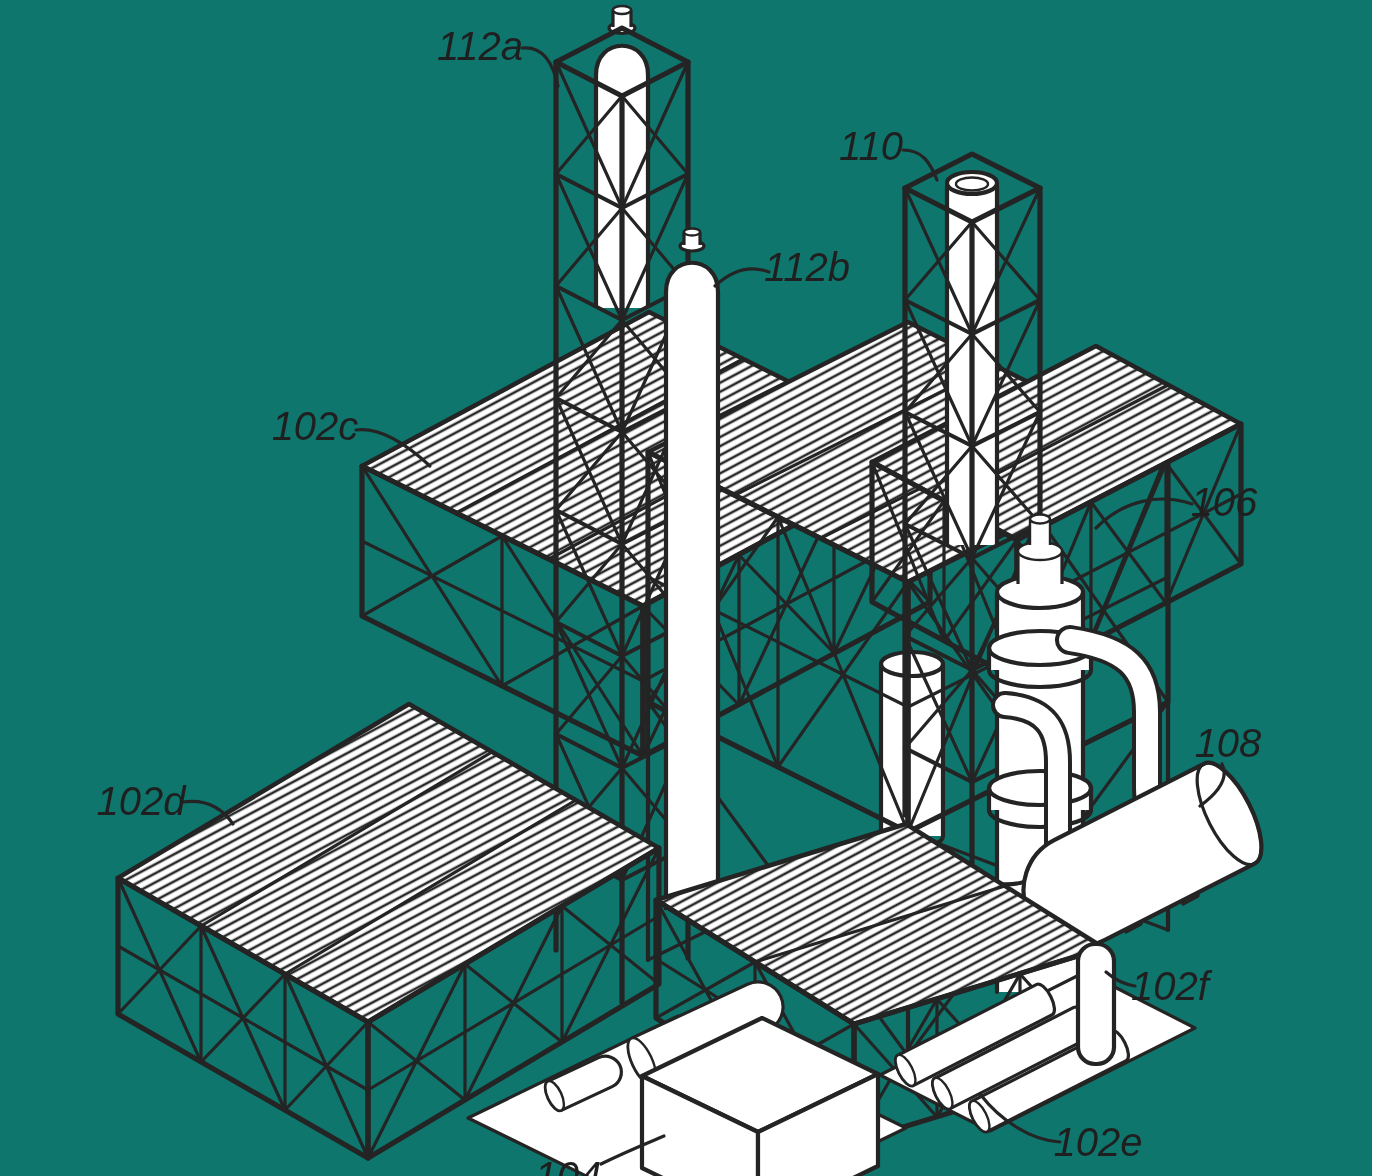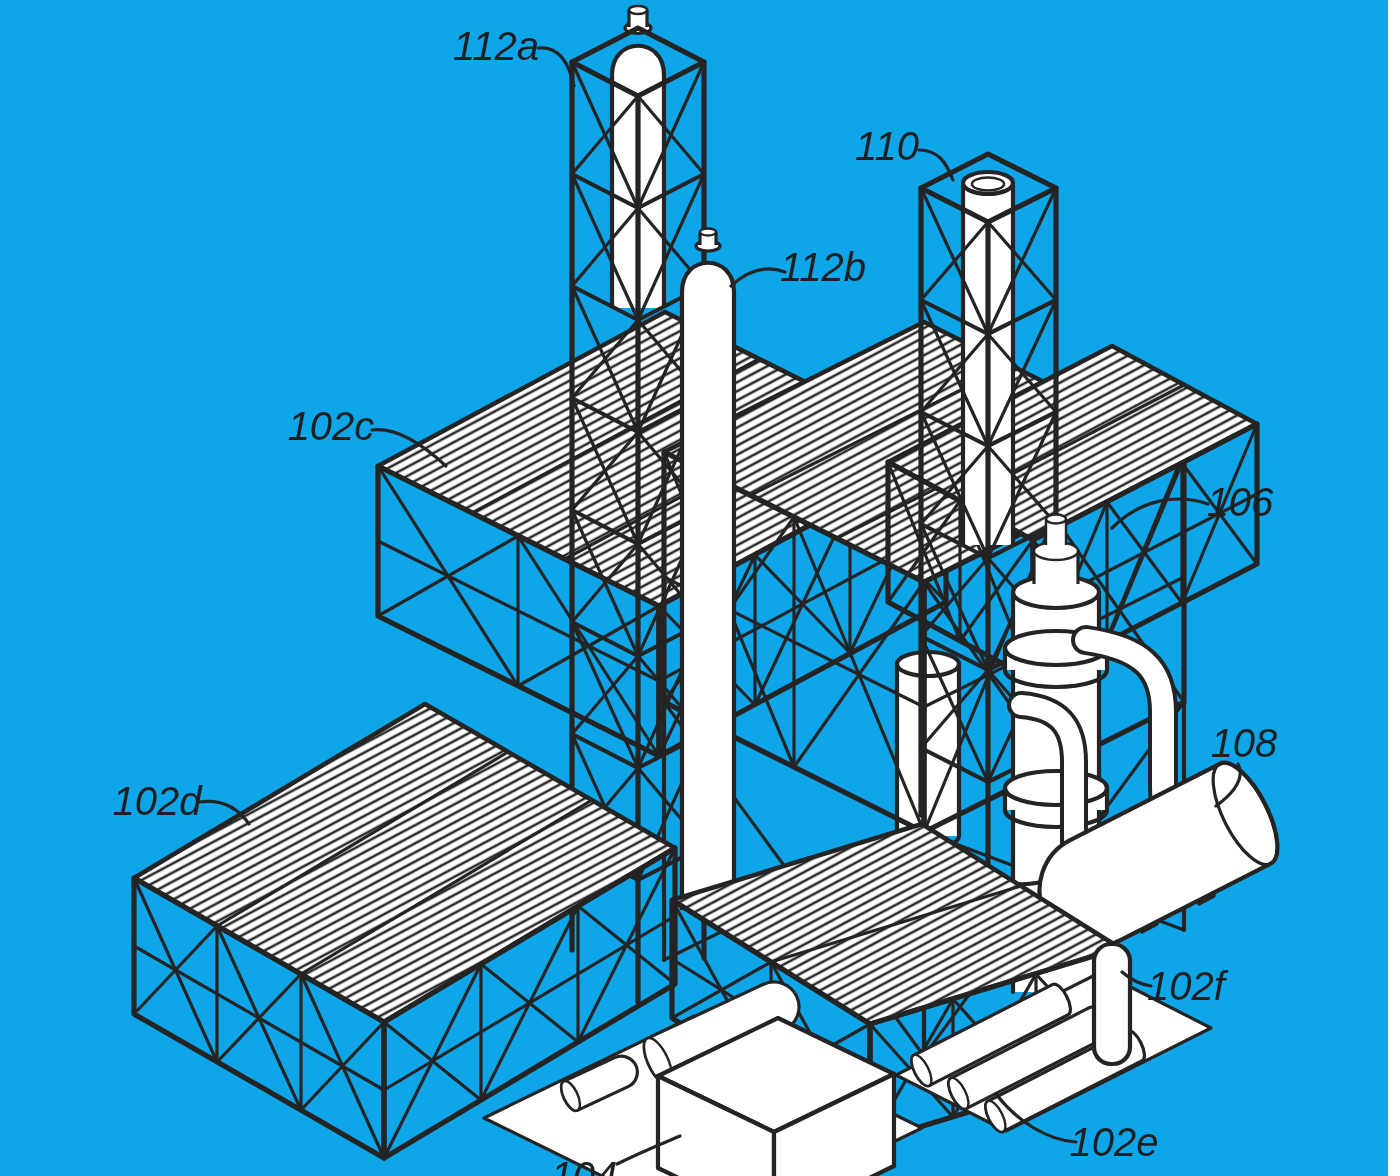--- a/index.html
+++ b/index.html
@@ -1,16 +1,16 @@
 <!DOCTYPE html>
 <html><head>
 <meta charset="utf-8">
 <style>
   html,body{margin:0;padding:0;background:#ffffff;}
-  .figure-wrap{width:1372px;height:1176px;overflow:hidden;background:#0ea5e9;position:relative;padding-left:16px;}
+  .figure-wrap{width:1372px;height:1176px;overflow:hidden;background:#0f766e;position:relative;}
   svg{display:block;}
   .ln{stroke:#242424;fill:none;stroke-linecap:round;stroke-linejoin:round;}
   .s2{stroke-width:2.4;}
   .s3{stroke-width:3.2;}
   .s4{stroke-width:4.2;}
   .s5{stroke-width:5.2;}
   .wf{fill:#ffffff;stroke:#242424;stroke-linejoin:round;}
   .deck{fill:#ffffff;stroke:none;}
   .deckh{fill:url(#hatch);stroke:#242424;stroke-width:4.6;stroke-linejoin:round;}
   .pipe-o{stroke:#242424;fill:none;stroke-linecap:round;}

